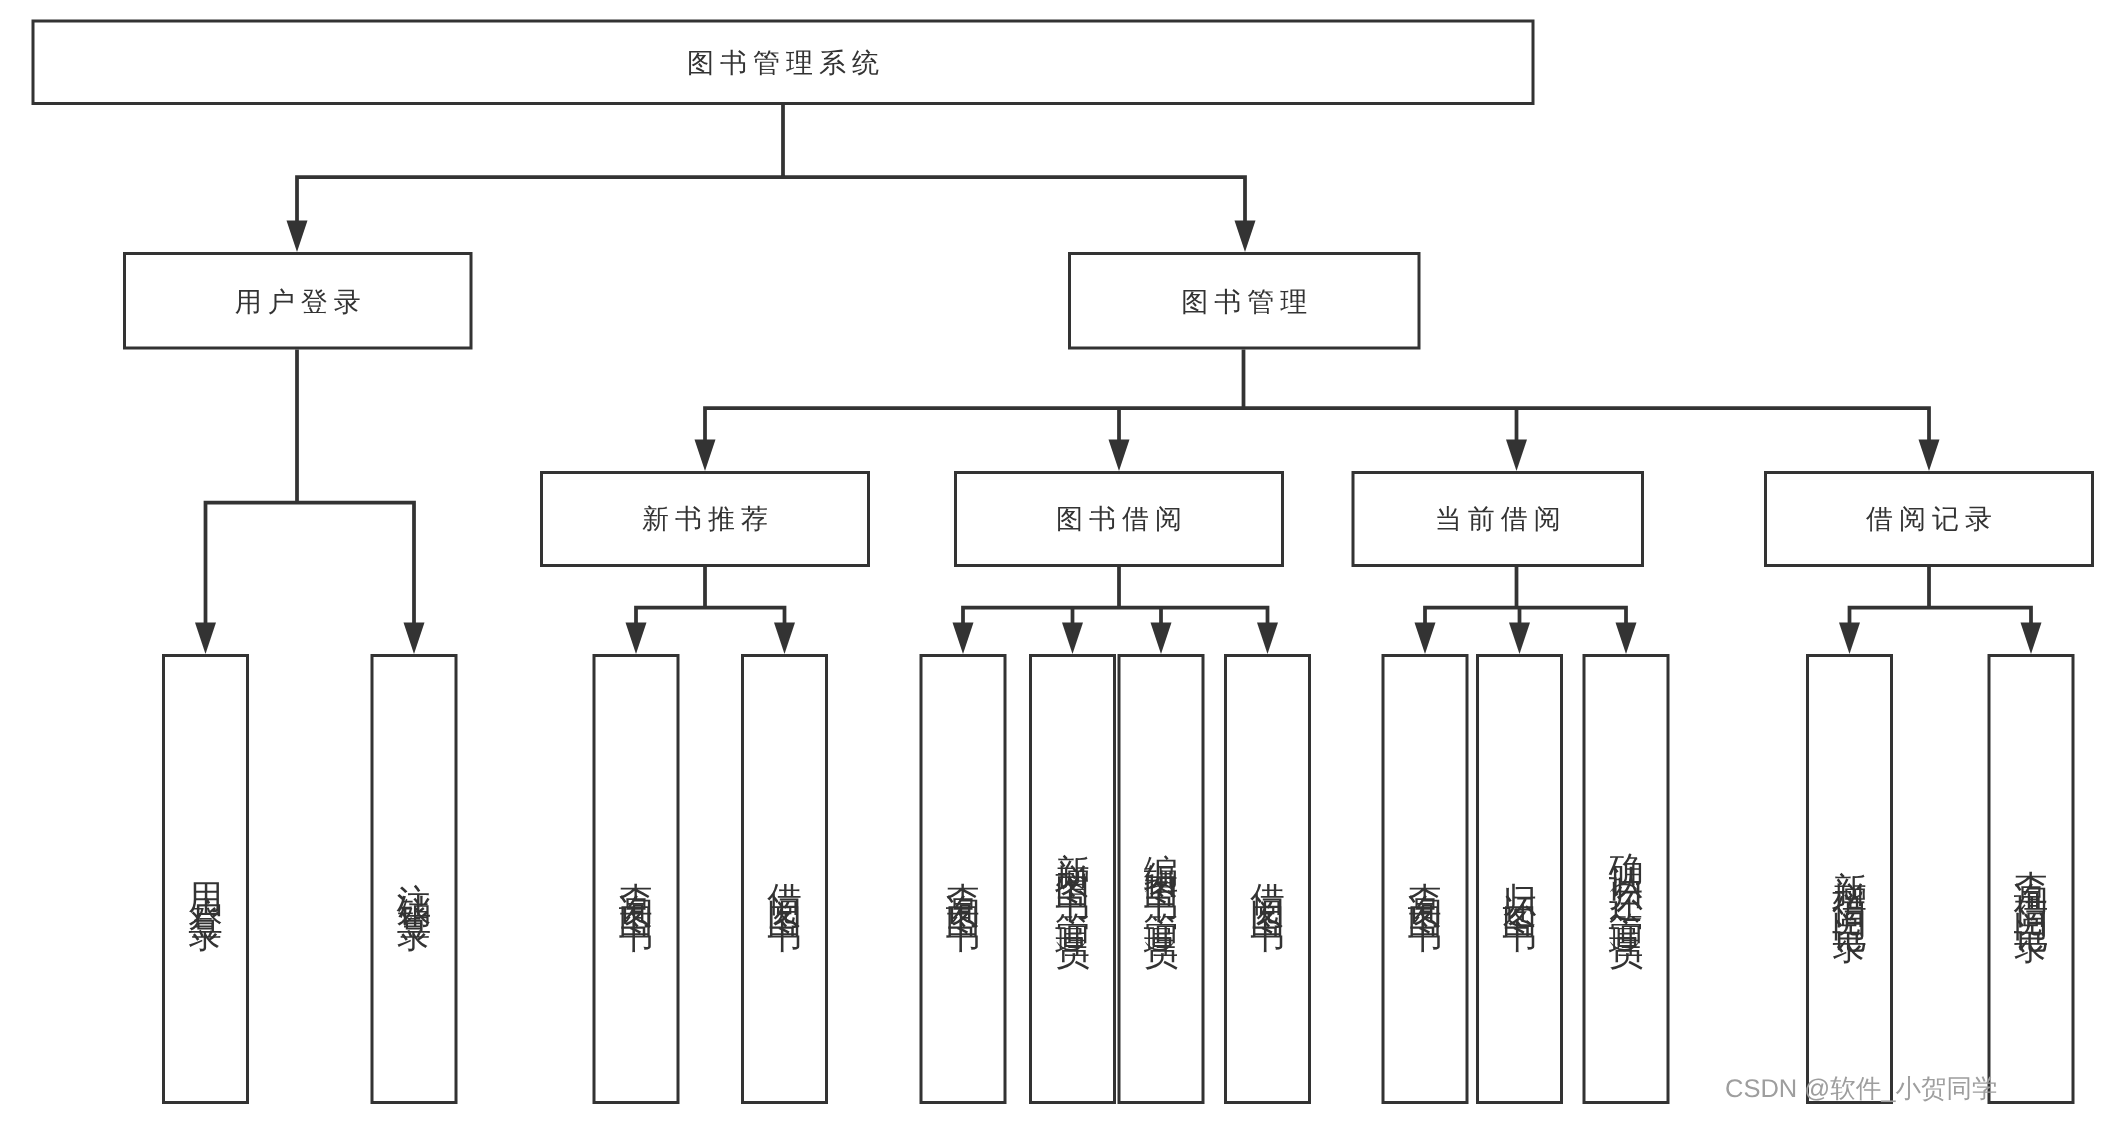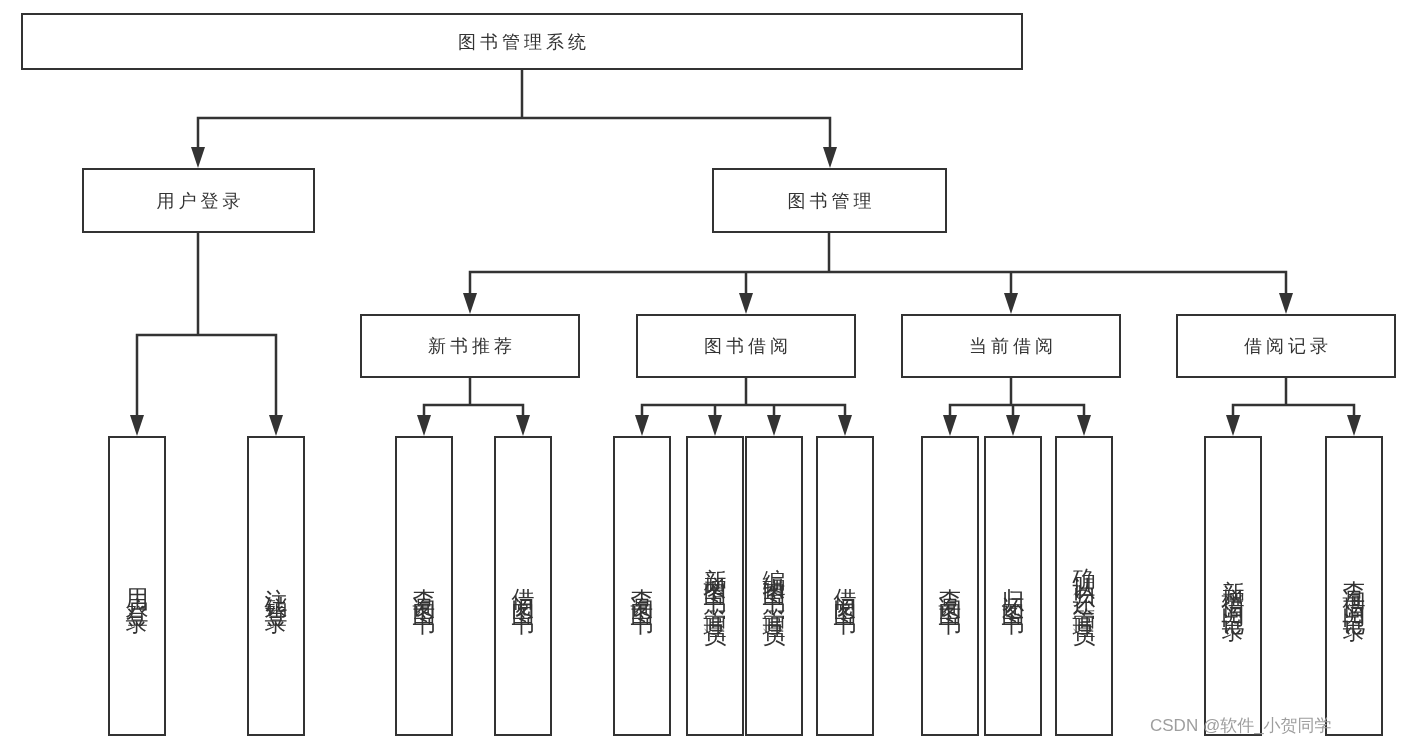--- a/index.html
+++ b/index.html
@@ -137,21 +137,21 @@
   <div class="node" style="left:360px;top:314px;width:220px;height:64px;">
     <span class="hlabel">新书推荐</span>
   </div>
 
   <div class="node" style="left:712px;top:168px;width:235px;height:65px;">
     <span class="hlabel">图书管理</span>
   </div>
   <div class="node" style="left:636px;top:314px;width:220px;height:64px;">
     <span class="hlabel">图书借阅</span>
   </div>
-  <div class="node" style="left:901px;top:314px;width:220px;height:64px;">
+  <div class="node" style="left:901px;top:314px;width:195px;height:64px;">
     <span class="hlabel">当前借阅</span>
   </div>
   <div class="node" style="left:1176px;top:314px;width:220px;height:64px;">
     <span class="hlabel">借阅记录</span>
   </div>
 
   <div class="node leaf" style="left:108px;top:436px;width:58px;height:300px;">
     <span class="vlabel">用户登录</span>
   </div>
   <div class="node leaf" style="left:247px;top:436px;width:58px;height:300px;">

